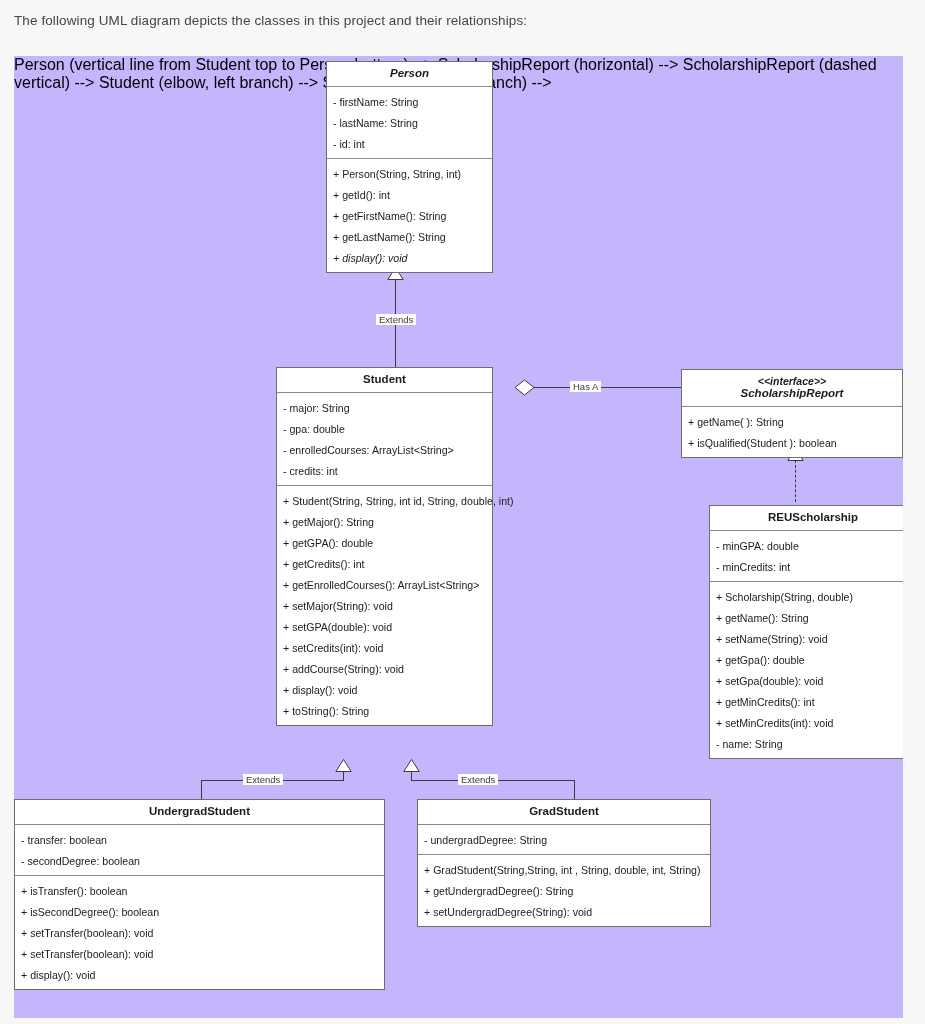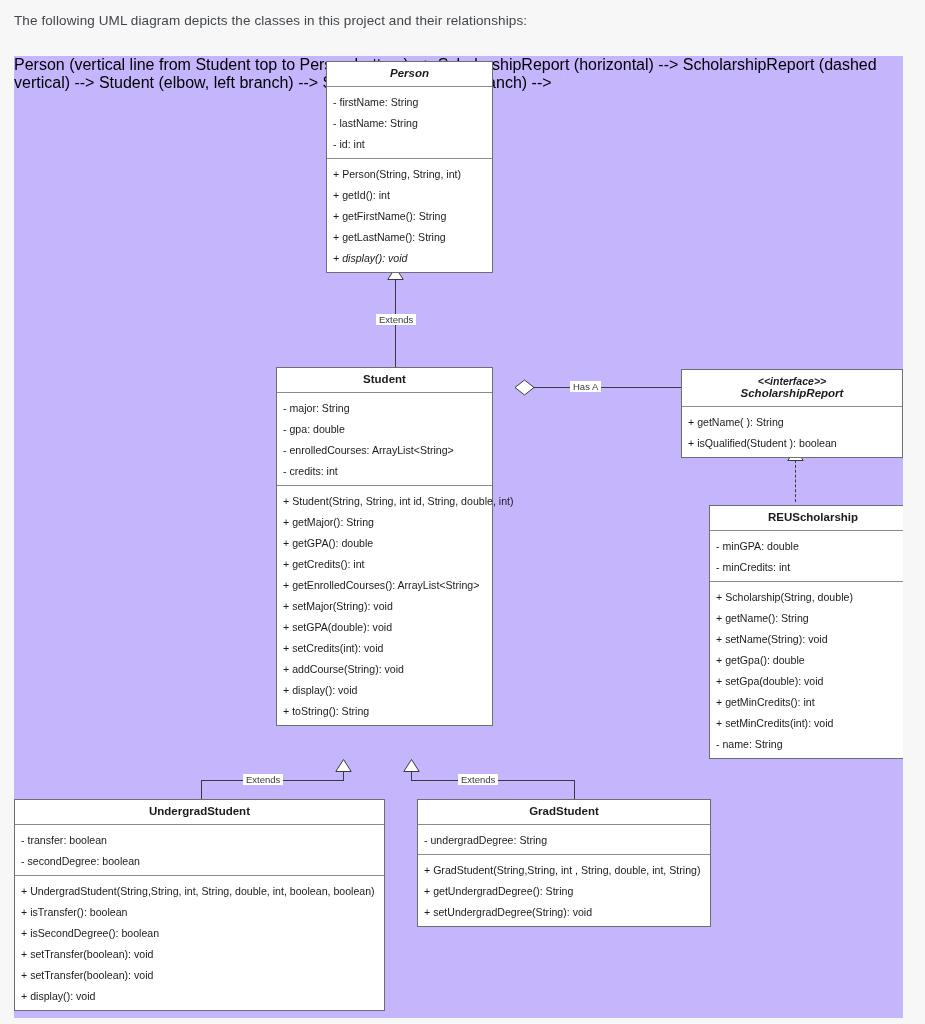--- a/index.html
+++ b/index.html
@@ -244,21 +244,20 @@
     </div>
 
     
     <div class="uml-class" style="left:0px; top:743px; width:371px;">
       <div class="uml-header">UndergradStudent</div>
       <div class="uml-section">
         <div class="uml-row">- transfer: boolean</div>
         <div class="uml-row">- secondDegree: boolean</div>
       </div>
       <div class="uml-section">
-        <div class="uml-row">+ UndergradStudent(String,String, int, String, double, int, boolean, boolean)</div>
         <div class="uml-row">+ isTransfer(): boolean</div>
         <div class="uml-row">+ isSecondDegree(): boolean</div>
         <div class="uml-row">+ setTransfer(boolean): void</div>
         <div class="uml-row">+ setTransfer(boolean): void</div>
         <div class="uml-row">+ display(): void</div>
       </div>
     </div>
 
     
     <div class="uml-class" style="left:403px; top:743px; width:294px;">

